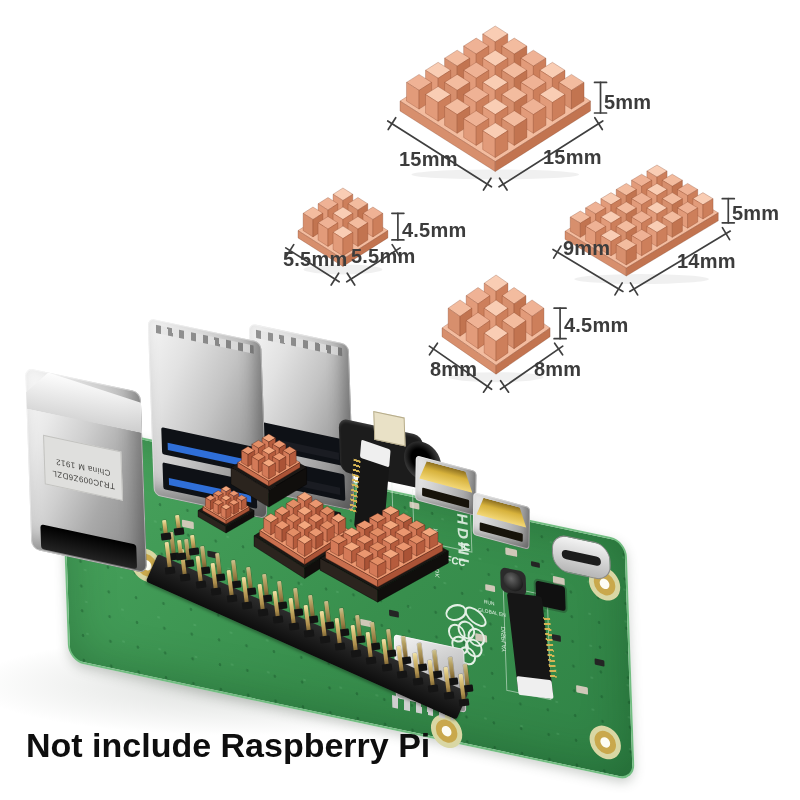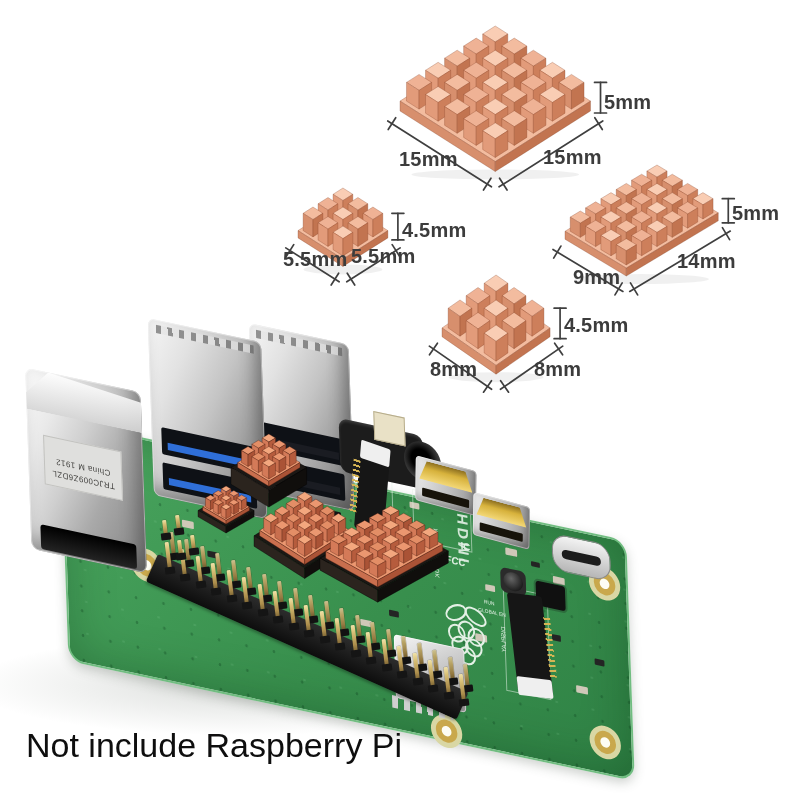--- a/index.html
+++ b/index.html
@@ -2,21 +2,21 @@
 <html><head>
 <meta charset="utf-8">
 <style>
   html,body{margin:0;padding:0;width:800px;height:800px;background:#fff;overflow:hidden;
             font-family:"Liberation Sans",sans-serif;}
   .page{position:absolute;inset:0;width:800px;height:800px;background:#fff;}
 
   
   #scene{position:absolute;left:0;top:0;width:800px;height:800px;z-index:5;pointer-events:none;}
   .dim-label{position:absolute;font-weight:700;font-size:20px;color:#3c3c3c;letter-spacing:.2px;z-index:8;}
-  .note{position:absolute;left:26px;top:726px;font-weight:400;font-size:34px;color:#0e0e0e;z-index:8;}
+  .note{position:absolute;left:26px;top:726px;font-weight:700;font-size:34px;color:#0e0e0e;z-index:8;}
 
   
   .board{position:absolute;inset:0;z-index:1;}
   .board-shadow{position:absolute;left:0px;top:630px;width:540px;height:110px;
      background:radial-gradient(ellipse at 45% 50%, rgba(110,120,110,.25), rgba(110,120,110,0) 65%);}
   .pcb{position:absolute;left:60px;top:420px;width:575px;height:230px;
        transform:rotate(12deg) skewX(14deg);transform-origin:0 0;
        background:
          radial-gradient(rgba(16,70,34,.35) 1.2px, transparent 1.7px),
          radial-gradient(rgba(150,220,170,.16) 1px, transparent 1.5px),
@@ -733,21 +733,21 @@
     </div>
 
   <div class="dim-label" style="left:399px;top:148px;">15mm</div>
   <div class="dim-label" style="left:543px;top:146px;">15mm</div>
   <div class="dim-label" style="left:604px;top:91px;">5mm</div>
 
   <div class="dim-label" style="left:283px;top:248px;">5.5mm</div>
   <div class="dim-label" style="left:351px;top:245px;">5.5mm</div>
   <div class="dim-label" style="left:402px;top:219px;">4.5mm</div>
 
-  <div class="dim-label" style="left:563px;top:266px;margin-left:10px;">9mm</div>
+  <div class="dim-label" style="left:563px;top:237px;">9mm</div>
   <div class="dim-label" style="left:677px;top:250px;">14mm</div>
   <div class="dim-label" style="left:732px;top:202px;">5mm</div>
 
   <div class="dim-label" style="left:430px;top:358px;">8mm</div>
   <div class="dim-label" style="left:534px;top:358px;">8mm</div>
   <div class="dim-label" style="left:564px;top:314px;">4.5mm</div>
 
   <div class="note">Not include Raspberry Pi</div>
 </div>
 

